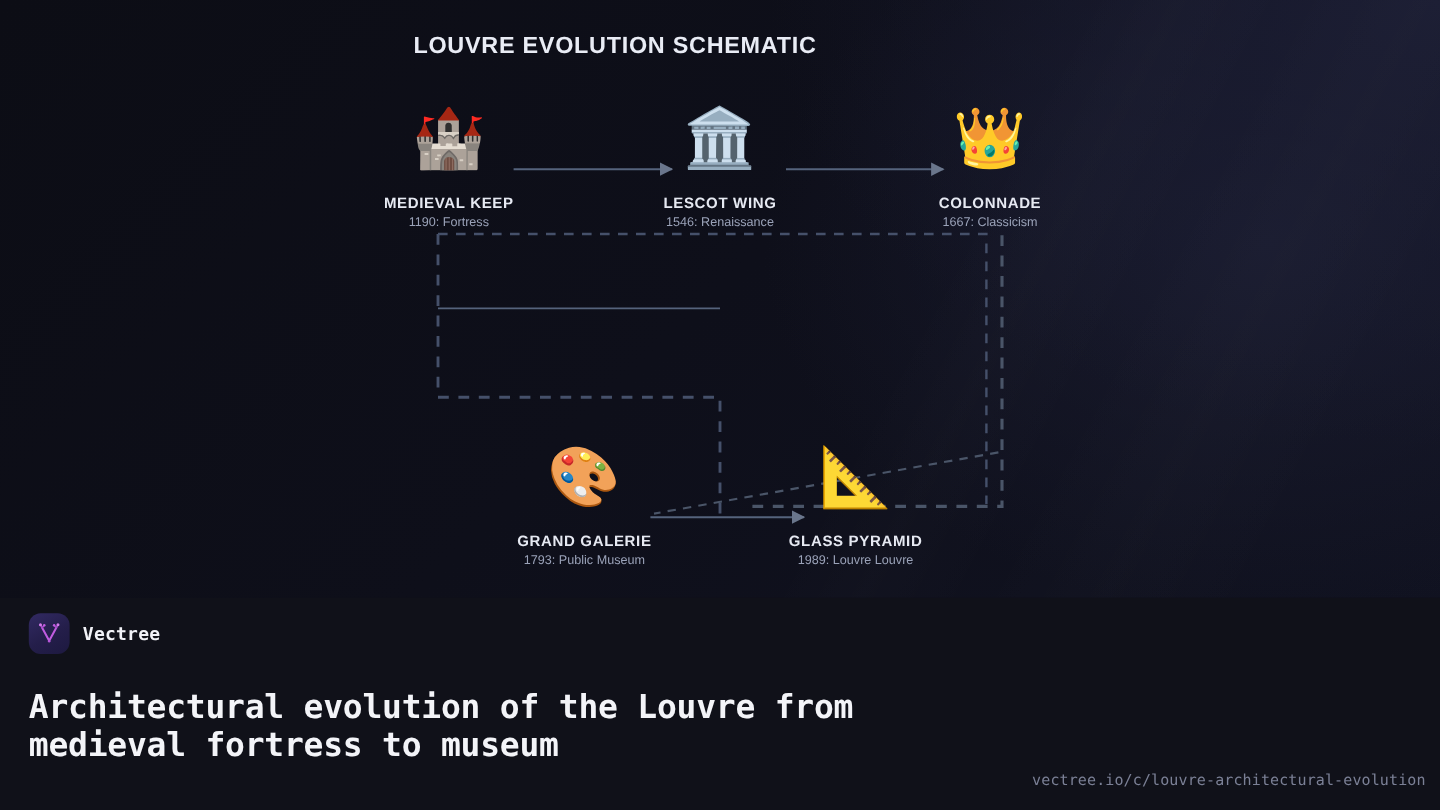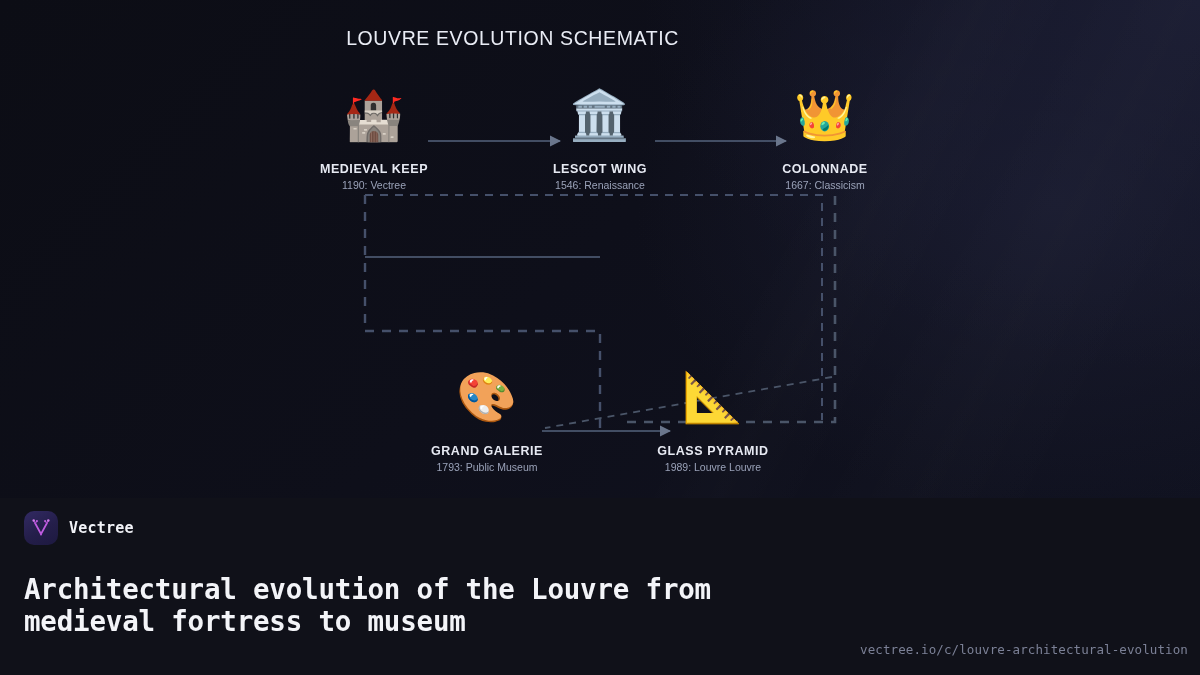--- a/index.html
+++ b/index.html
@@ -32,21 +32,21 @@
       rgba(255,255,255,0.010) 76%,
       rgba(255,255,255,0) 84%);
     pointer-events:none;
   }
 
   
   #title {
     position:absolute; top:27px; left:0; width:1025px;
     text-align:center;
     font-size:19.5px;
-    font-weight:normal;
+    font-weight:bold;
     letter-spacing:0.6px;
     color:#e9ecf5;
   }
 
   
   #edges { position:absolute; top:0; left:0; }
 
   .node {
     position:absolute;
     width:220px;
@@ -150,21 +150,21 @@
     <path d="M 365 195 L 365 331 L 600 331 L 600 420 L 600 430" fill="none" stroke="#45506a" stroke-width="2.4" stroke-dasharray="9 8"></path>
 
     <path d="M 835 196 L 835 422 L 620 422" fill="none" stroke="#4a5568" stroke-width="2.6" stroke-dasharray="9 8"></path>
 
     <path d="M 832 377 L 545 428" fill="none" stroke="#4a5568" stroke-width="1.8" stroke-dasharray="7 6"></path>
   </svg>
 
   <div class="node" style="left:374px; top:88px;">
     <div class="glyph">🏰</div>
     <div class="nlabel">MEDIEVAL KEEP</div>
-    <div class="nsub">1190: Vectree</div>
+    <div class="nsub">1190: Fortress</div>
   </div>
 
   <div class="node" style="left:600px; top:88px;">
     <div class="glyph">🏛️</div>
     <div class="nlabel">LESCOT WING</div>
     <div class="nsub">1546: Renaissance</div>
   </div>
 
   <div class="node" style="left:825px; top:88px;">
     <div class="glyph">👑</div>

